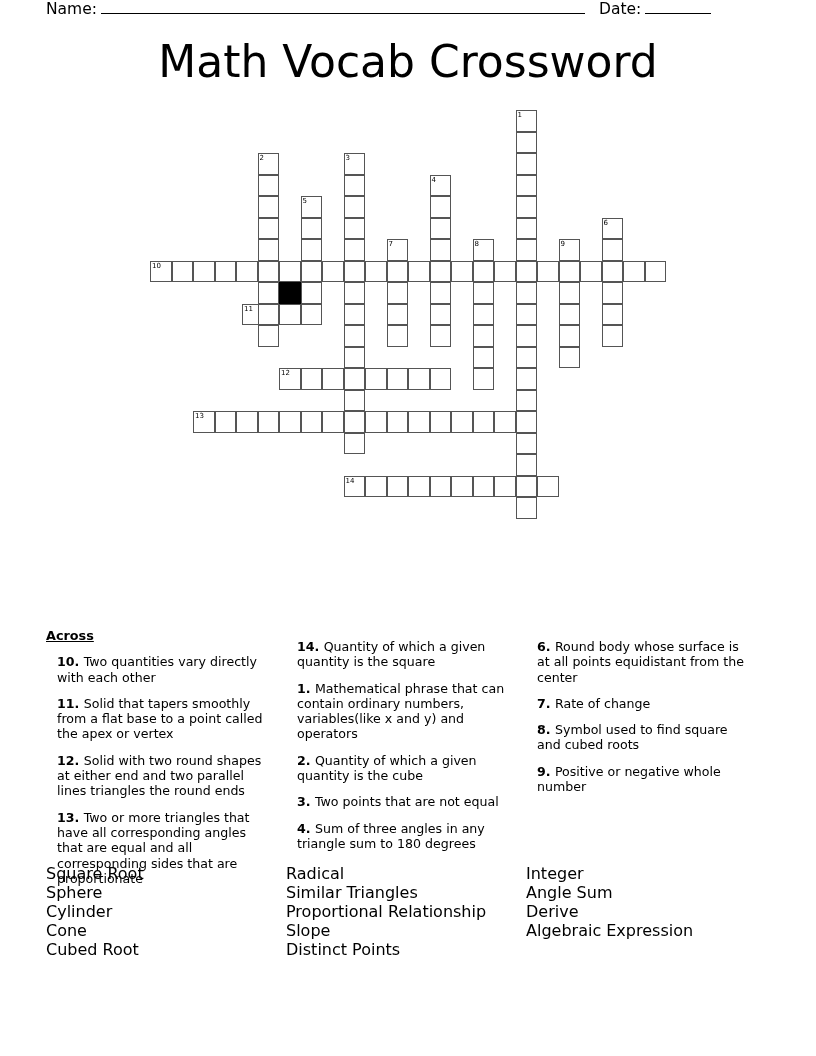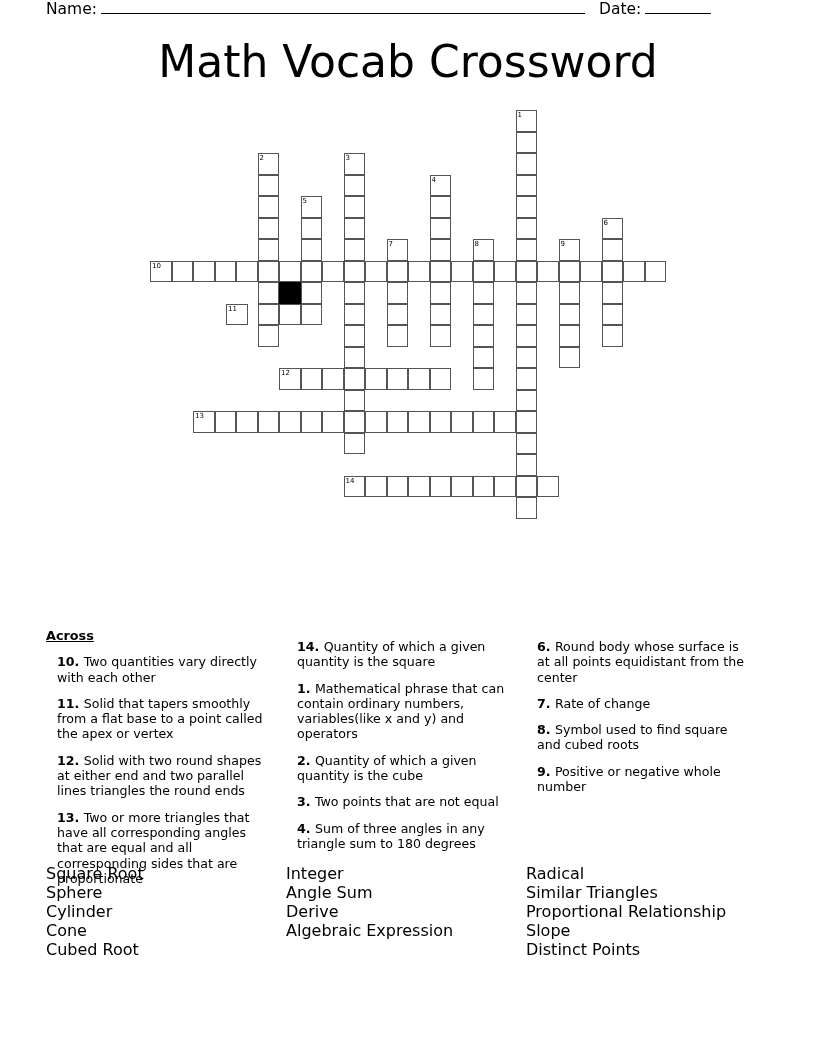--- a/index.html
+++ b/index.html
@@ -221,21 +221,21 @@
     <div class="cell" style="left: 107.5px; top: 172px;"></div>
     <div class="cell block" style="left: 129px; top: 172px;"></div>
     <div class="cell" style="left: 150.5px; top: 172px;"></div>
     <div class="cell" style="left: 193.5px; top: 172px;"></div>
     <div class="cell" style="left: 236.5px; top: 172px;"></div>
     <div class="cell" style="left: 279.5px; top: 172px;"></div>
     <div class="cell" style="left: 322.5px; top: 172px;"></div>
     <div class="cell" style="left: 365.5px; top: 172px;"></div>
     <div class="cell" style="left: 408.5px; top: 172px;"></div>
     <div class="cell" style="left: 451.5px; top: 172px;"></div>
-    <div class="cell" style="left: 76px; top: 193.5px;">
+    <div class="cell" style="left: 92px; top: 193.5px;">
       <span class="cnum">11</span>
     </div>
     <div class="cell" style="left: 107.5px; top: 193.5px;"></div>
     <div class="cell" style="left: 129px; top: 193.5px;"></div>
     <div class="cell" style="left: 150.5px; top: 193.5px;"></div>
     <div class="cell" style="left: 193.5px; top: 193.5px;"></div>
     <div class="cell" style="left: 236.5px; top: 193.5px;"></div>
     <div class="cell" style="left: 279.5px; top: 193.5px;"></div>
     <div class="cell" style="left: 322.5px; top: 193.5px;"></div>
     <div class="cell" style="left: 365.5px; top: 193.5px;"></div>
@@ -329,26 +329,26 @@
 <div id="word-bank">
   <div id="word-bank-cols">
       <div class="wb-col">
         <div class="wb-item">Square Root</div>
         <div class="wb-item">Sphere</div>
         <div class="wb-item">Cylinder</div>
         <div class="wb-item">Cone</div>
         <div class="wb-item">Cubed Root</div>
       </div>
       <div class="wb-col">
-        <div class="wb-item">Integer</div>
-        <div class="wb-item">Angle Sum</div>
-        <div class="wb-item">Derive</div>
-        <div class="wb-item">Algebraic Expression</div>
-      </div>
-      <div class="wb-col">
         <div class="wb-item">Radical</div>
         <div class="wb-item">Similar Triangles</div>
         <div class="wb-item">Proportional Relationship</div>
         <div class="wb-item">Slope</div>
         <div class="wb-item">Distinct Points</div>
       </div>
+      <div class="wb-col">
+        <div class="wb-item">Integer</div>
+        <div class="wb-item">Angle Sum</div>
+        <div class="wb-item">Derive</div>
+        <div class="wb-item">Algebraic Expression</div>
+      </div>
     </div>
 </div>
 
 </body></html>

